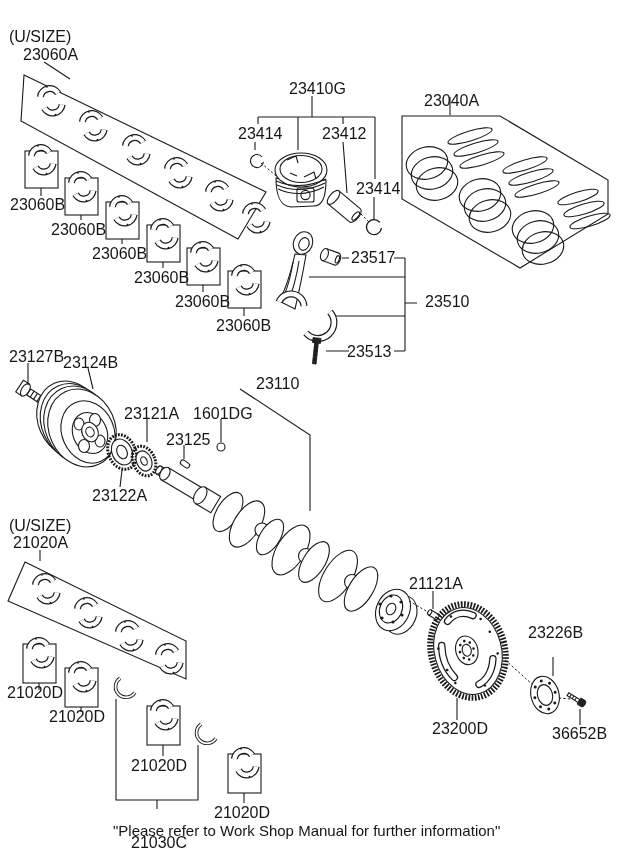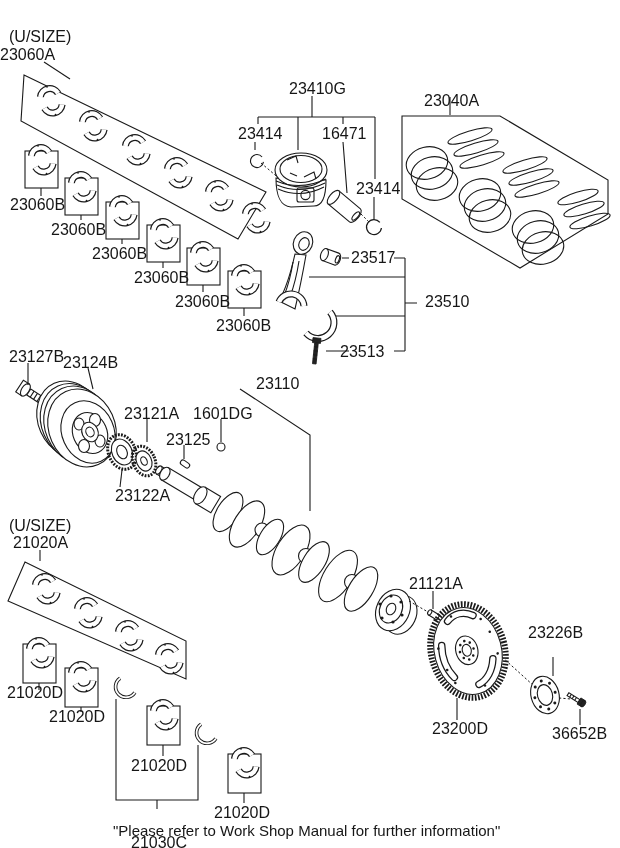--- a/index.html
+++ b/index.html
@@ -331,42 +331,42 @@
     <g transform="translate(579,701) rotate(32)">
       <rect class="wf" x="-13" y="-1.7" width="13" height="3.4"></rect>
       <path class="ln" d="M-10,-1.7 v3.4 M-7,-1.7 v3.4 M-4,-1.7 v3.4"></path>
       <rect class="dk" x="0" y="-3.6" width="5" height="7.2"></rect>
       <ellipse class="dk" cx="5" cy="0" rx="2" ry="3.6"></ellipse>
     </g>
   </g>
 </svg>
 
 <span class="pl" style="left:9px;top:28px">(U/SIZE)</span>
-<span class="pl" style="left:0;top:46px">23060A</span>
+<span class="pl" style="left:23px;top:46px">23060A</span>
 <span class="pl" style="left:10px;top:196px">23060B</span>
 <span class="pl" style="left:51px;top:221px">23060B</span>
 <span class="pl" style="left:92px;top:245px">23060B</span>
 <span class="pl" style="left:134px;top:269px">23060B</span>
 <span class="pl" style="left:175px;top:293px">23060B</span>
 <span class="pl" style="left:216px;top:317px">23060B</span>
 <span class="pl" style="left:289px;top:80px">23410G</span>
 <span class="pl" style="left:238px;top:125px">23414</span>
-<span class="pl" style="left:322px;top:125px">16471</span>
+<span class="pl" style="left:322px;top:125px">23412</span>
 <span class="pl" style="left:356px;top:180px">23414</span>
 <span class="pl" style="left:424px;top:92px">23040A</span>
 <span class="pl" style="left:351px;top:249px">23517</span>
 <span class="pl" style="left:425px;top:293px">23510</span>
-<span class="pl" style="left:340px;top:343px">23513</span>
+<span class="pl" style="left:347px;top:343px">23513</span>
 <span class="pl" style="left:9px;top:348px">23127B</span>
 <span class="pl" style="left:63px;top:354px">23124B</span>
 <span class="pl" style="left:124px;top:405px">23121A</span>
 <span class="pl" style="left:193px;top:405px">1601DG</span>
 <span class="pl" style="left:166px;top:431px">23125</span>
 <span class="pl" style="left:256px;top:375px">23110</span>
-<span class="pl" style="left:115px;top:487px">23122A</span>
+<span class="pl" style="left:92px;top:487px">23122A</span>
 <span class="pl" style="left:9px;top:517px">(U/SIZE)</span>
 <span class="pl" style="left:13px;top:534px">21020A</span>
 <span class="pl" style="left:7px;top:684px">21020D</span>
 <span class="pl" style="left:49px;top:708px">21020D</span>
 <span class="pl" style="left:131px;top:757px">21020D</span>
 <span class="pl" style="left:214px;top:804px">21020D</span>
 <span class="pl" style="left:131px;top:834px">21030C</span>
 <span class="pl" style="left:409px;top:575px">21121A</span>
 <span class="pl" style="left:432px;top:720px">23200D</span>
 <span class="pl" style="left:528px;top:624px">23226B</span>

